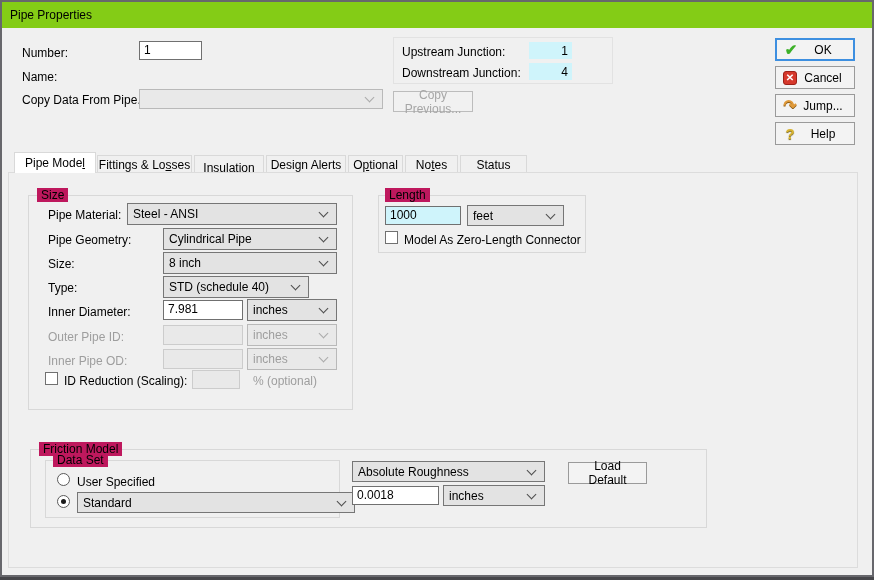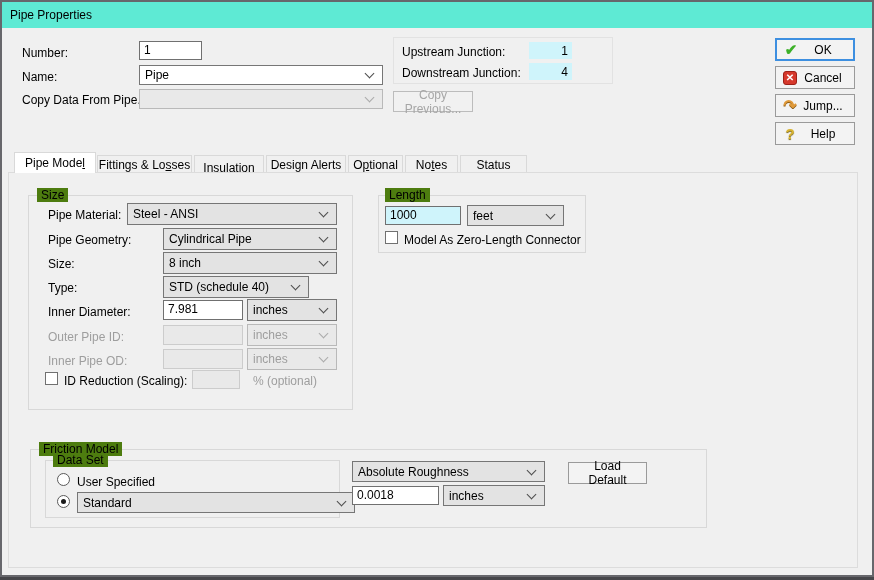--- a/index.html
+++ b/index.html
@@ -1,41 +1,41 @@
 <!DOCTYPE html>
 <html style="--hl: #cff4fb; --accent: #3d8fe0; --okgreen: #3db129; --cancelred: #d6382c; --jumporange: #e09a3a; --helpgold: #d9b430;"><head>
 <meta charset="utf-8">
 <style>
   * { margin:0; padding:0; box-sizing:border-box; }
   html,body { width:874px; height:580px; }
   body { background:#47474b; font-family:"Liberation Sans", sans-serif; font-size:12px; color:#000; position:relative; }
   .win { position:absolute; left:0; top:0; width:874px; height:577px; background:#f0f0f0;
          box-shadow: inset 0 0 0 2px #67676c; }
-  .titlebar { position:absolute; left:2px; top:2px; right:2px; height:26px; background:#5eead4;
+  .titlebar { position:absolute; left:2px; top:2px; right:2px; height:26px; background:#84cc16;
               display:flex; align-items:center; padding-left:8px; }
   .lbl { position:absolute; white-space:nowrap; line-height:14px; }
   .lbl.dis { color:#9e9e9e; }
   .tbox { position:absolute; background:#fff; border:1px solid #707070; padding:1px 4px; line-height:15px;
           overflow:hidden; white-space:nowrap; }
   .tbox.cyan { background:var(--hl); }
   .tbox.dis { background:#e9e9e9; border-color:#cccccc; color:#9e9e9e; }
   .combo { position:absolute; background:#e3e3e3; border:1px solid #767676; overflow:hidden; }
   .combo .ctext { position:absolute; left:5px; top:50%; transform:translateY(-50%); white-space:nowrap; }
   .combo.white { background:#fff; }
   .combo.dis { background:#e9e9e9; border-color:#b9b9b9; color:#9e9e9e; }
   .chev { position:absolute; right:9px; top:50%; width:7px; height:7px; margin-top:-5px;
           border-right:1.5px solid #4d4d4d; border-bottom:1.5px solid #4d4d4d; transform:rotate(45deg); }
   .combo.dis .chev { border-color:#aaaaaa; }
   .panel { position:absolute; left:8px; top:172px; width:850px; height:396px; background:#f0f0f0; border:1px solid #dcdcdc; }
   .tab { position:absolute; border:1px solid #d9d9d9; border-bottom:none; background:#f0f0f0;
          display:flex; align-items:center; justify-content:center; white-space:nowrap; }
   .tab.sel { background:#ffffff; z-index:3; }
   .accel { text-decoration:underline; }
   .group { position:absolute; border:1px solid #d8d8d8; }
-  .gtitle { position:absolute; top:-8px; background:#4d7c0f; padding:0 4px; line-height:14px; white-space:nowrap; }
+  .gtitle { position:absolute; top:-8px; background:#be185d; padding:0 4px; line-height:14px; white-space:nowrap; }
   .jpanel { position:absolute; left:393px; top:37px; width:220px; height:47px; background:#f0f0f0; border:1px solid #e2e2e2; }
   .btn { position:absolute; background:#f3f3f3; border:1px solid #9a9a9a; display:flex; align-items:center;
          padding:0 6px; cursor:default; }
   .btn .blabel { flex:1; text-align:center; }
   .btn.dis { background:#f1f1f1; border-color:#bcbcbc; color:#a6a6a6; }
   .btn-ok { border:2px solid var(--accent); }
   .icon { width:16px; height:16px; display:flex; align-items:center; justify-content:center; flex:0 0 16px; }
   .check-icon { color:var(--okgreen); font-size:15px; font-weight:bold; }
   .x-icon { width:14px; height:14px; background:var(--cancelred); border:1px solid #9c2018; border-radius:3px;
             color:#fff; font-size:10px; font-weight:bold; line-height:12px; text-align:center; }
@@ -53,24 +53,20 @@
 <div class="win">
 
   <div class="titlebar">
     <span>Pipe Properties</span>
   </div>
 
   <div class="lbl" style="left:22px; top:46px;">Number:</div>
   <div class="tbox" style="left:139px; top:41px; width:63px; height:19px;">1</div>
 
   <div class="lbl" style="left:22px; top:70px;">Name:</div>
-  <div class="combo white" style="left:139px; top:65px; width:244px; height:20px;">
-    <span class="ctext">Pipe</span>
-    <span class="chev"></span>
-  </div>
 
   <div class="lbl" style="left:22px; top:93px;">Copy Data From Pipe...</div>
   <div class="combo dis" style="left:139px; top:89px; width:244px; height:20px;">
     <span class="ctext"></span>
     <span class="chev"></span>
   </div>
 
   <div class="jpanel">
     <div class="lbl" style="left:8px; top:7px;">Upstream Junction:</div>
     <div class="cyanval" style="left:135px; top:4px; width:43px; height:17px;">1</div>

